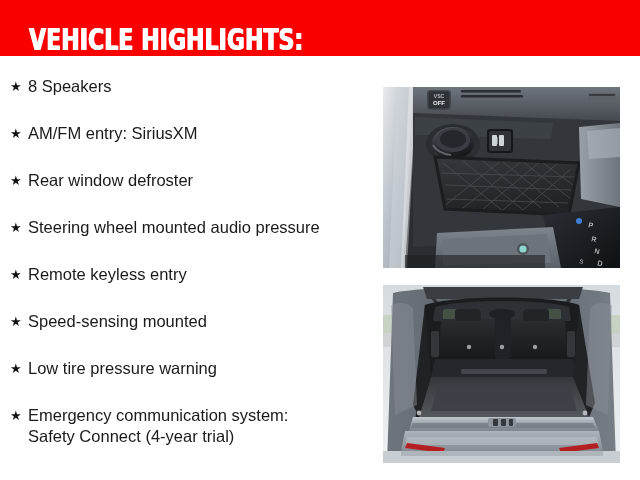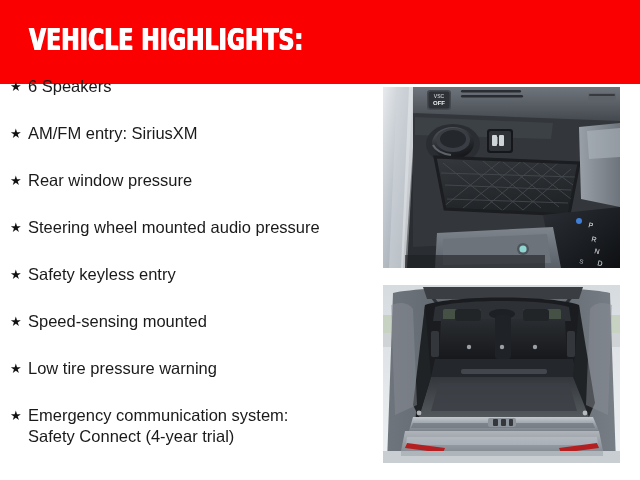--- a/index.html
+++ b/index.html
@@ -14,21 +14,21 @@
     font-family: "Liberation Sans", sans-serif;
     position: relative;
   }
 
   
   #header-banner {
     position: absolute;
     left: 0;
     top: 0;
     width: 640px;
-    height: 84px;
+    height: 56px;
     background: #fb0000;
   }
   #header-title {
     position: absolute;
     left: 29px;
     top: 24px;
     color: #ffffff;
     font-family: "Liberation Sans Narrow", "DejaVu Sans Condensed", "Liberation Sans", sans-serif;
     font-weight: 700;
     font-size: 31px;
@@ -99,37 +99,37 @@
 </head>
 <body>
 
 <div id="header-banner">
   <div id="header-title">VEHICLE HIGHLIGHTS:</div>
 </div>
 
 <ul id="highlights-list">
   <li class="highlight-item" style="top:0px;">
     <span class="bullet-star">★</span>
-    <span class="highlight-text">6 Speakers</span>
+    <span class="highlight-text">8 Speakers</span>
   </li>
   <li class="highlight-item" style="margin-top:26px;">
     <span class="bullet-star">★</span>
     <span class="highlight-text">AM/FM entry: SiriusXM</span>
   </li>
   <li class="highlight-item" style="margin-top:26px;">
     <span class="bullet-star">★</span>
-    <span class="highlight-text">Rear window pressure</span>
+    <span class="highlight-text">Rear window defroster</span>
   </li>
   <li class="highlight-item" style="margin-top:26px;">
     <span class="bullet-star">★</span>
     <span class="highlight-text">Steering wheel mounted audio pressure</span>
   </li>
   <li class="highlight-item" style="margin-top:26px;">
     <span class="bullet-star">★</span>
-    <span class="highlight-text">Safety keyless entry</span>
+    <span class="highlight-text">Remote keyless entry</span>
   </li>
   <li class="highlight-item" style="margin-top:26px;">
     <span class="bullet-star">★</span>
     <span class="highlight-text">Speed-sensing mounted</span>
   </li>
   <li class="highlight-item" style="margin-top:26px;">
     <span class="bullet-star">★</span>
     <span class="highlight-text">Low tire pressure warning</span>
   </li>
   <li class="highlight-item" style="margin-top:26px;">

